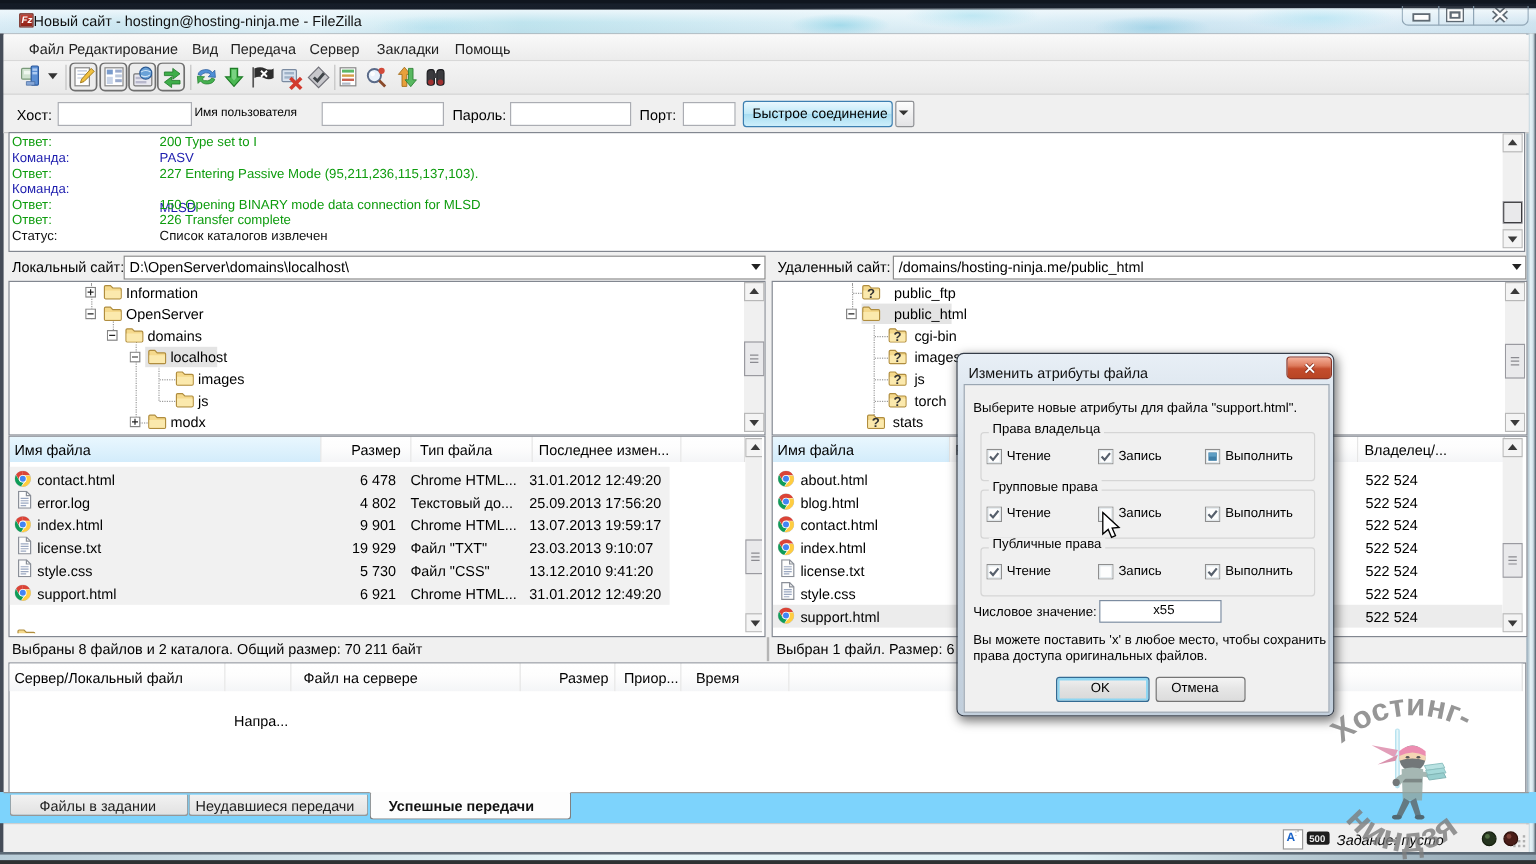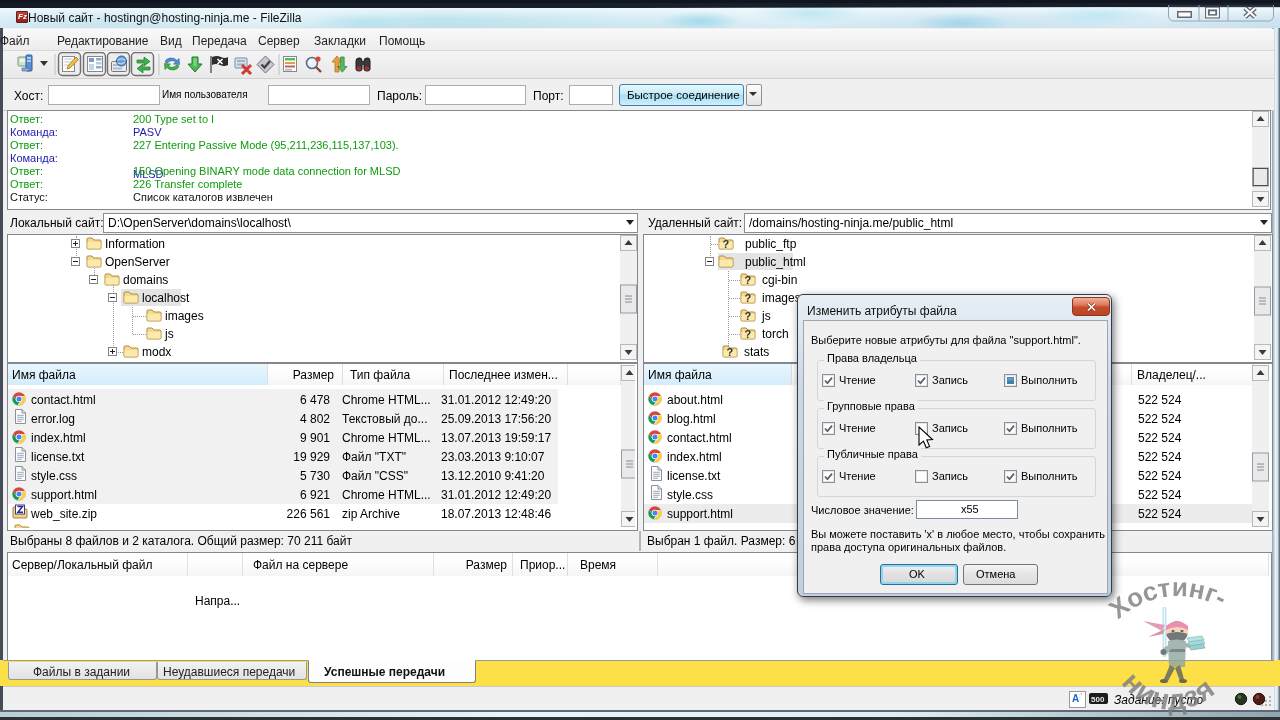--- a/index.html
+++ b/index.html
@@ -54,21 +54,21 @@
   <path d="M77 3 L87 12 M87 3 L77 12" stroke="rgba(62,72,82,0.8)" stroke-width="5"></path>
   <path d="M77 3 L87 12 M87 3 L77 12" stroke="#fdfdfd" stroke-width="2.2"></path>
 </svg>
 
 <div class="abs" style="left:0;top:28px;width:1280px;height:682px;background:#f0f0f0;"></div>
 
 <div class="abs" style="left:0;top:28px;width:3px;height:682px;background:#454c58;"></div>
 <div class="abs" style="left:1272px;top:28px;width:8px;height:682px;background:linear-gradient(90deg,#8fa3b2,#e8f5f9 45%,#cfe0e8 70%,#4a5560);"></div>
 
 <div class="abs" style="left:3px;top:29px;width:1271px;height:21px;background:linear-gradient(#f9f9f9,#ececec);border-bottom:1px solid #d8d8d8;"></div>
-<div class="lbl" style="left:0;top:34px;color:#222;">Файл</div>
+<div class="lbl" style="left:24px;top:34px;color:#222;">Файл</div>
 <div class="lbl" style="left:57px;top:34px;color:#222;">Редактирование</div>
 <div class="lbl" style="left:160px;top:34px;color:#222;">Вид</div>
 <div class="lbl" style="left:192px;top:34px;color:#222;">Передача</div>
 <div class="lbl" style="left:258px;top:34px;color:#222;">Сервер</div>
 <div class="lbl" style="left:314px;top:34px;color:#222;">Закладки</div>
 <div class="lbl" style="left:379px;top:34px;color:#222;">Помощь</div>
 
 <div class="abs" style="left:3px;top:51px;width:1271px;height:27px;background:linear-gradient(#f4f4f4,#e9e9e9);border-bottom:1px solid #cfcfcf;"></div>
 <svg id="toolbar" class="abs" style="left:10px;top:52px;" width="380" height="26" viewBox="0 0 380 26">
 
@@ -456,29 +456,20 @@
     </div>
   <div class="row" style="top:121px;">
       <svg class="abs" style="left:4px;top:2px;" width="14" height="14" viewBox="0 0 14 14">
         <use href="#chrome"></use>
       </svg>
       <span class="nm">support.html</span>
       <span class="sz">6 921</span>
       <span class="tp">Chrome HTML...</span>
       <span class="dt">31.01.2012 12:49:20</span>
     </div>
-  <div class="row" style="top:140px;">
-      <svg class="abs" style="left:4px;top:0px;" width="16" height="15" viewBox="0 0 16 15">
-        <use href="#zipicon"></use>
-      </svg>
-      <span class="nm">web_site.zip</span>
-      <span class="sz">226 561</span>
-      <span class="tp">zip Archive</span>
-      <span class="dt">18.07.2013 12:48:46</span>
-    </div>
   <svg class="abs" style="left:6px;top:159px;" width="16" height="5" viewBox="0 0 16 5">
       <use href="#folder"></use>
     </svg>
   <svg class="abs" style="left:613px;top:1px;" width="17" height="162" viewBox="0 0 17 162">
     <rect x="0" y="0" width="17" height="162" fill="#f0f0f0"></rect>
     <rect x="0.5" y="0.5" width="16" height="15" fill="#f4f4f4" stroke="#b8b8b8"></rect>
     <path d="M8.5 5 L12.5 10 L4.5 10 Z" fill="#3a3a3a"></path>
     <rect x="0.5" y="85" width="16" height="28" fill="#e9e9eb" stroke="#9a9aa0"></rect>
     <path d="M5 96 h7 M5 99 h7 M5 102 h7" stroke="#8a8a90"></path>
     <rect x="0.5" y="146.5" width="16" height="15" fill="#f4f4f4" stroke="#b8b8b8"></rect>
@@ -578,21 +569,21 @@
     </div>
   <div class="hdr" style="left:505px;width:55px;height:23px;">
       <span style="left:7px;top:5px;">Приор...</span>
     </div>
   <div class="hdr" style="left:560px;width:90px;height:23px;">
       <span style="left:12px;top:5px;">Время</span>
     </div>
   <div class="hdr" style="left:650px;width:611px;height:23px;"></div>
 </div>
 
-<div id="tabs" class="abs" style="left:0;top:660px;width:1280px;height:26px;background:#fde047;">
+<div id="tabs" class="abs" style="left:0;top:660px;width:1280px;height:26px;background:#7dd3fc;">
   <div class="abs" style="left:3px;top:0;width:1271px;height:1px;background:#9a9a9a;"></div>
   <div class="abs" style="left:8px;top:2px;width:147px;height:17px;background:linear-gradient(#f2f2f2,#e2e2e2);border:1px solid #979797;border-top:none;border-radius:0 0 3px 3px;"></div>
   <div class="lbl" style="left:33px;top:5px;color:#222;">Файлы в задании</div>
   <div class="abs" style="left:157px;top:2px;width:148px;height:17px;background:linear-gradient(#f2f2f2,#e2e2e2);border:1px solid #979797;border-top:none;border-radius:0 0 3px 3px;"></div>
   <div class="lbl" style="left:163px;top:5px;color:#222;">Неудавшиеся передачи</div>
   <div class="abs" style="left:308px;top:0px;width:166px;height:21px;background:#fdfdfd;border:1px solid #808080;border-top:1px solid #fdfdfd;border-radius:0 0 3px 3px;"></div>
   <div class="lbl" style="left:324px;top:5px;font-weight:bold;color:#111;">Успешные передачи</div>
 </div>
 
 <div class="abs" style="left:3px;top:686px;width:1271px;height:1px;background:#c9c9c9;"></div>

